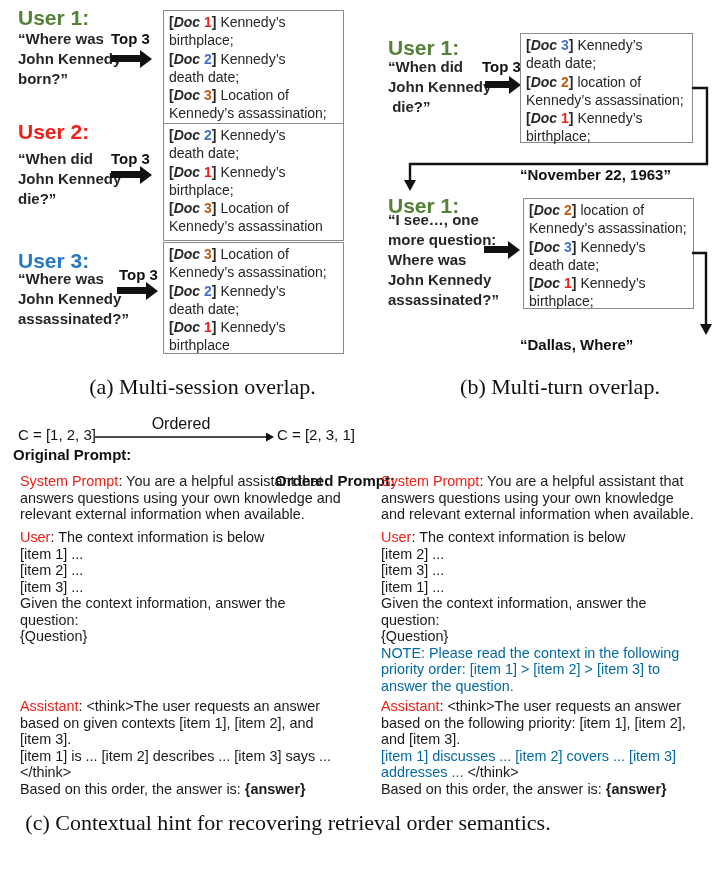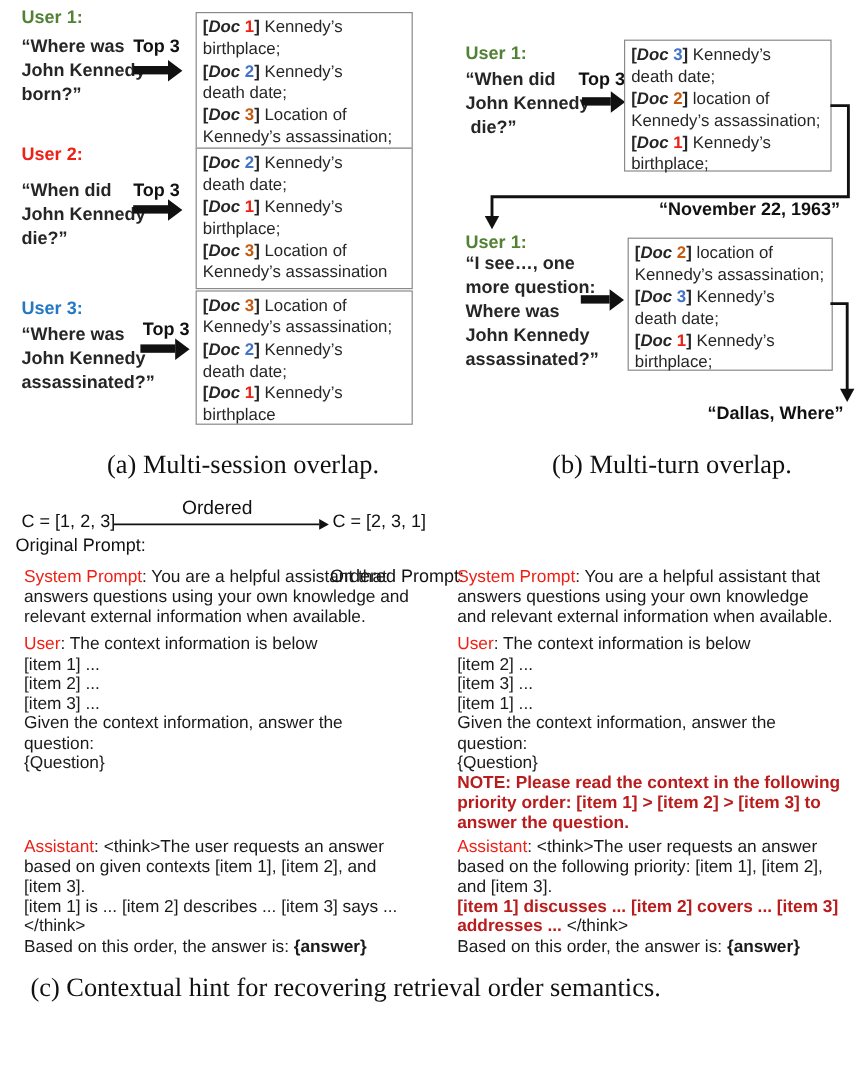--- a/index.html
+++ b/index.html
@@ -2,40 +2,40 @@
 <html><head>
 <meta charset="utf-8">
 <style>
   html,body{margin:0;padding:0;}
   body{
     width:722px;height:888px;background:#ffffff;position:relative;
     font-family:"Liberation Sans","DejaVu Sans",sans-serif;color:#1c1c1c;
     overflow:hidden;
   }
   .abs{position:absolute;}
-  .ulabel{font-size:15px;font-weight:bold;white-space:pre;}
+  .ulabel{font-size:21px;font-weight:bold;white-space:pre;}
   .green{color:#538135;} .red2{color:#ee2116;} .blue2{color:#2479c2;text-align:center;}
   .q{font-size:15px;font-weight:bold;white-space:pre;line-height:20px;color:#262626;}
   .top3{font-size:15px;font-weight:bold;color:#111;white-space:pre;}
   .docbox{position:absolute;border:1.4px solid #8a8a8a;background:#fff;
     font-size:14px;line-height:18.3px;padding:2px 5px;white-space:pre;color:#262626;
     box-sizing:border-box;}
   .b{font-weight:bold;}
   .bi{font-weight:bold;font-style:italic;}
   .n1{font-weight:bold;color:#ee2116;}
   .n2{font-weight:bold;color:#4472c4;}
   .n3{font-weight:bold;color:#c55a11;}
   .rl{color:#ee2116;}
-  .bl{color:#b91c1c;font-weight:bold;}
-  .answer{font-size:15px;font-weight:bold;color:#111;text-align:right;white-space:pre;}
+  .bl{color:#0369a1;}
+  .answer{font-size:15px;font-weight:bold;color:#111;text-align:left;white-space:pre;}
   .caption{position:absolute;font-family:"Liberation Serif","DejaVu Serif",serif;
     font-size:22px;color:#111;text-align:center;white-space:pre;}
   .cline{position:absolute;font-size:15px;color:#111;white-space:pre;}
   .olabel{position:absolute;font-size:16px;color:#111;text-align:center;}
-  .ptitle{position:absolute;font-size:15px;font-weight:normal;color:#111;white-space:pre;}
+  .ptitle{position:absolute;font-size:15px;font-weight:bold;color:#111;white-space:pre;}
   .cbody{position:absolute;font-size:14.4px;line-height:16.5px;white-space:pre;color:#1a1a1a;}
   .fat-arrow{position:absolute;background:#111;height:7px;}
   .fat-arrow::after{content:"";position:absolute;right:-12px;top:-5.5px;width:0;height:0;
     border-left:12px solid #111;border-top:9px solid transparent;border-bottom:9px solid transparent;}
   svg.overlay{position:absolute;left:0;top:0;pointer-events:none;}
 </style>
 </head>
 <body>
 
 <div class="abs ulabel green" style="left:18px;top:6px;">User 1:</div>

